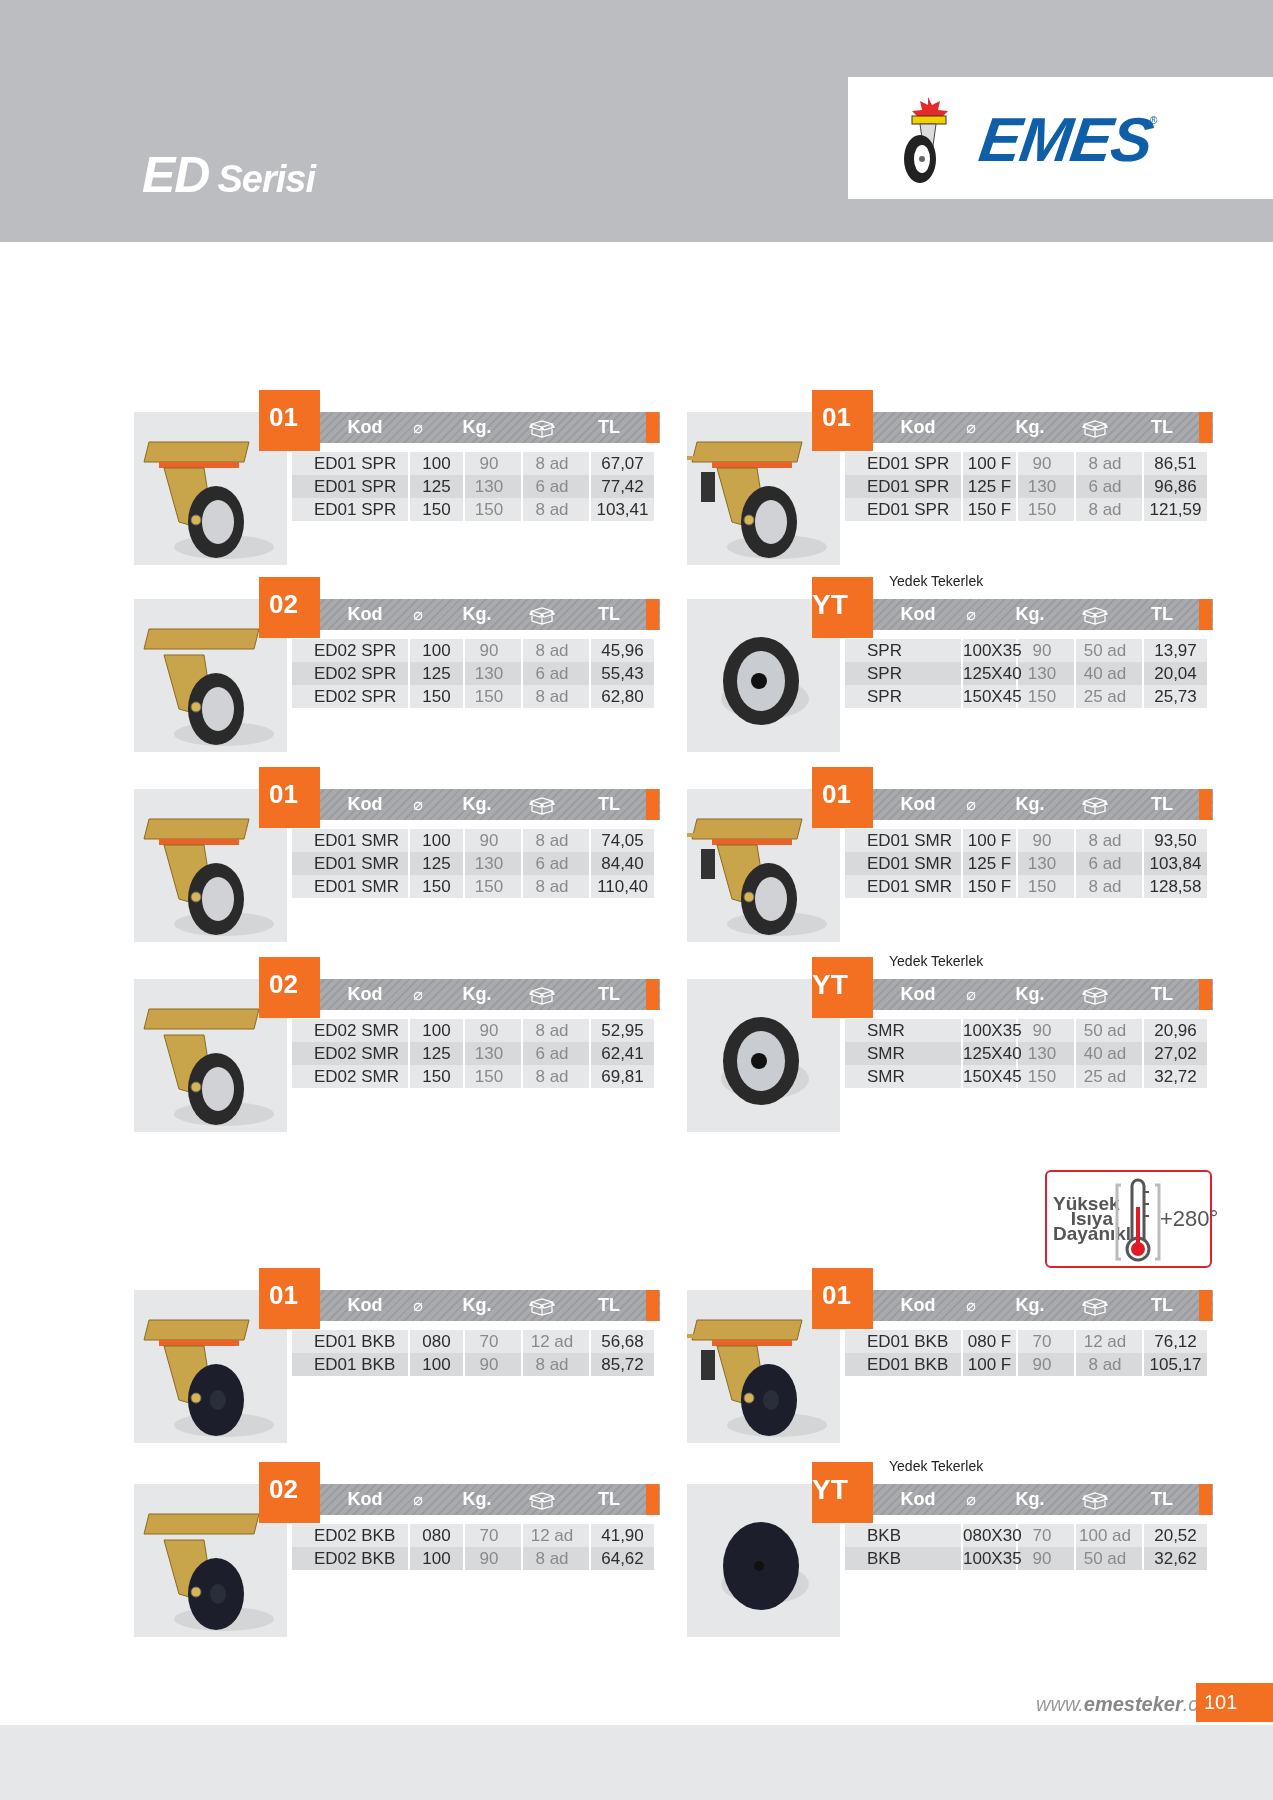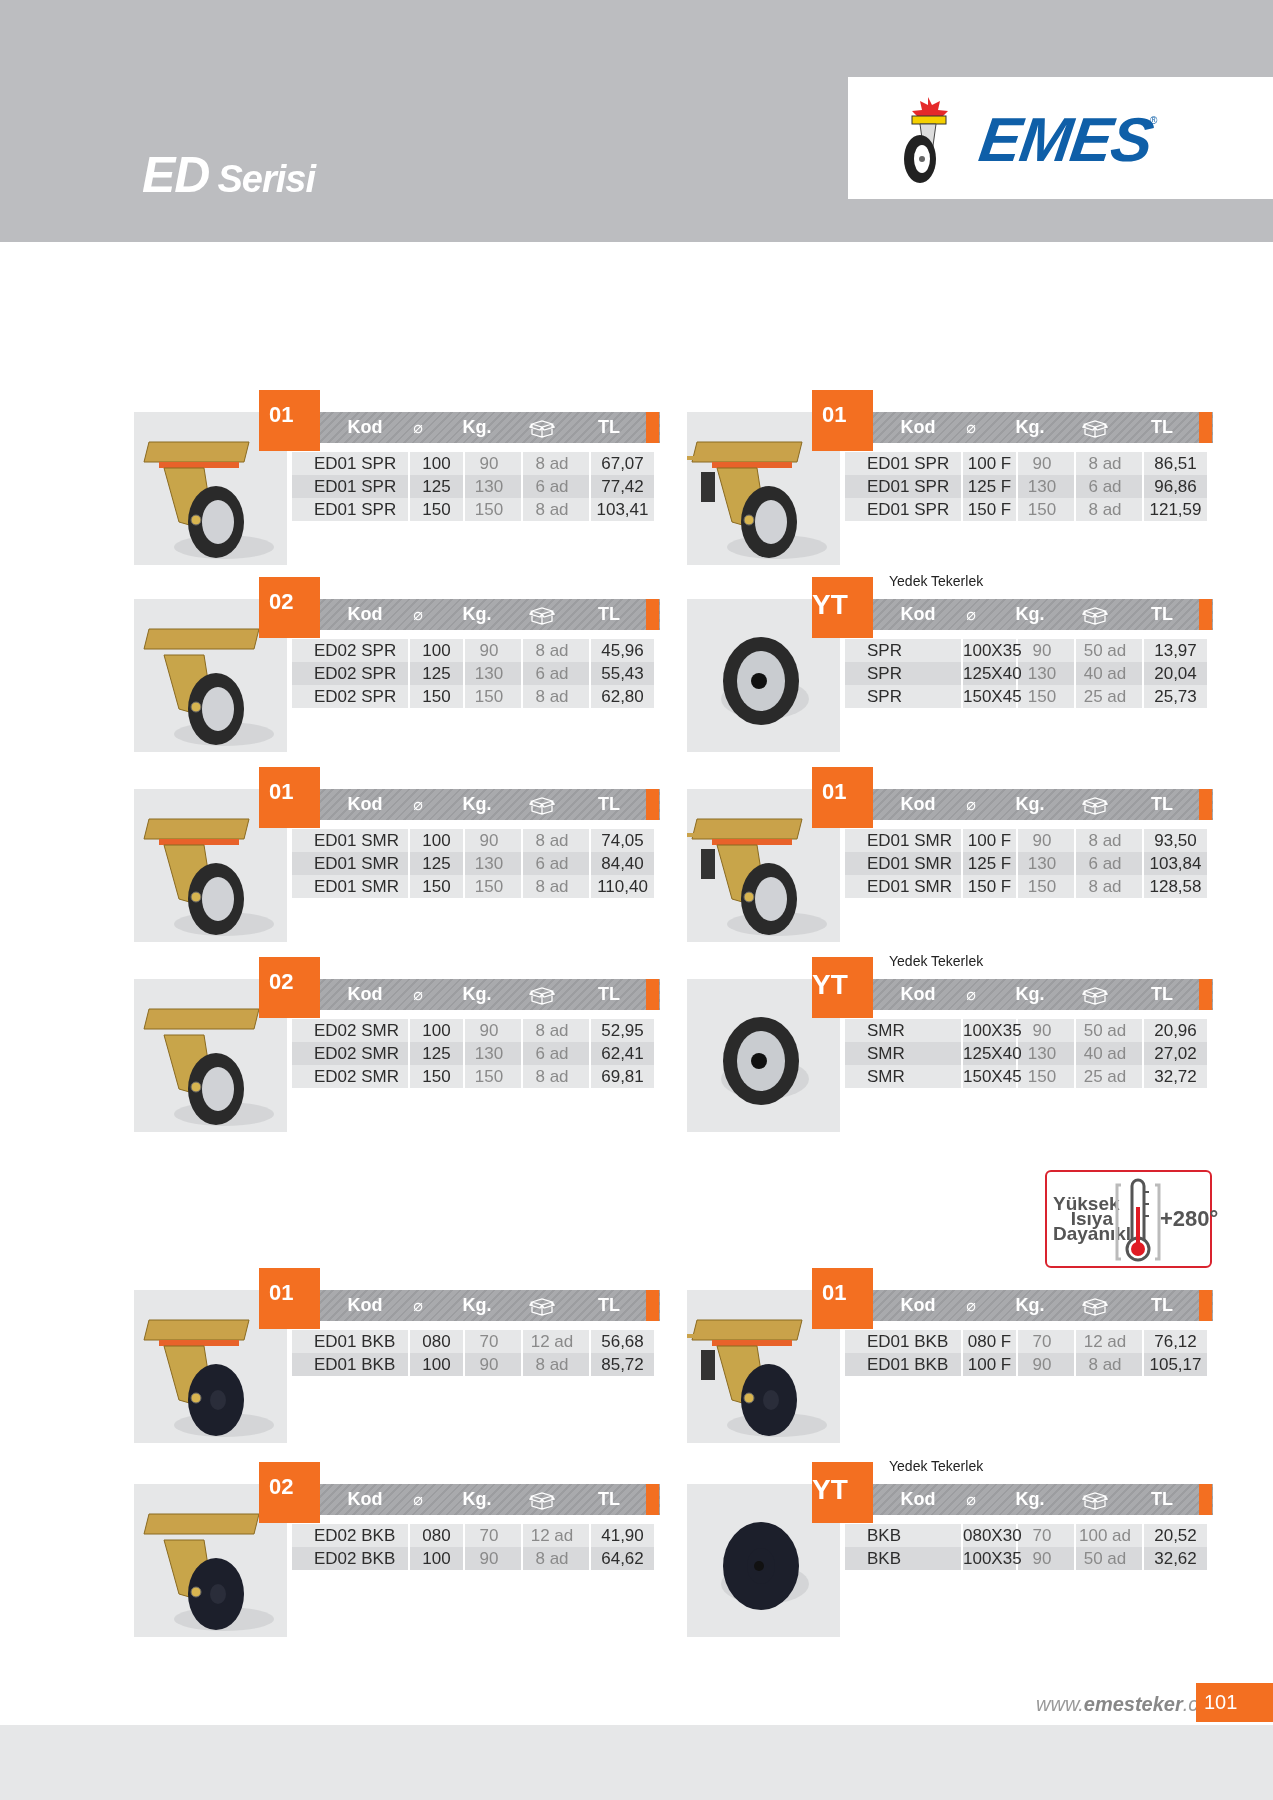--- a/index.html
+++ b/index.html
@@ -10,21 +10,21 @@
   .series-title .big{font-size:50px}
   .series-title .small{font-size:38px;margin-left:8px}
   .logo-box{position:absolute;left:848px;top:77px;width:425px;height:122px;background:#fff}
   .logo-text{position:absolute;left:132px;top:32px;font-size:62px;font-weight:bold;font-style:italic;color:#0f5fa8;letter-spacing:-1px;line-height:1;transform:skewX(-8deg)}
   .logo-reg{position:absolute;left:302px;top:38px;font-size:10px;color:#0f5fa8}
   .logo-icon{position:absolute;left:50px;top:18px;width:60px;height:90px}
 
   .block{position:absolute;width:540px;height:155px}
   .img-panel{position:absolute;left:0;top:22px;width:153px;height:153px;background:#e6e7e8}
   .img-panel svg{position:absolute;left:0;top:0}
-  .badge{position:absolute;left:125px;top:0;width:61px;height:61px;background:#f36f21;color:#fff;font-weight:bold;font-size:22px;line-height:1;padding:14px 0 0 10px;z-index:3}
+  .badge{position:absolute;left:125px;top:0;width:61px;height:61px;background:#f36f21;color:#fff;font-weight:bold;font-size:26px;line-height:1;padding:14px 0 0 10px;z-index:3}
   .badge.yt{font-size:28px;padding-left:0}
   .hdr-bar{position:absolute;left:186px;top:22px;width:340px;height:31px;
     background:repeating-linear-gradient(-45deg,#9c9da0 0 2px,#a9aaad 2px 6px);}
   .hdr-end{position:absolute;left:512px;top:22px;width:13px;height:31px;background:#f36f21;z-index:2}
   .hdr-cell{position:absolute;top:22px;height:31px;line-height:31px;color:#fff;font-weight:bold;font-size:18px;text-align:center}
   .hdr-cell.diam{font-weight:normal;font-size:16px}
   .subtitle{position:absolute;left:202px;top:-4px;font-size:14px;color:#222}
   .rows{position:absolute;left:158px;top:62px;width:362px}
   .row{display:flex;height:23px;line-height:23px;font-size:17px}
   .row:nth-child(odd){background:#e6e7e8}
@@ -32,21 +32,21 @@
   .row span{display:block;border-right:2px solid #fff;color:#2d2d2d}
   .row span:last-child{border-right:none}
   .c-kod{width:118px;padding-left:22px}
   .c-dia{width:55px;text-align:center}
   .c-kg{width:58px;text-align:center;padding-right:8px;color:#8a8a8a !important}
   .c-box{width:68px;text-align:center;padding-right:8px;color:#8a8a8a !important}
   .c-tl{width:63px;text-align:center}
 
   .heat{position:absolute;left:1045px;top:1170px;width:167px;height:98px;border:2px solid #d9232e;border-radius:6px;background:#fff}
   .heat-label{position:absolute;left:6px;top:24px;width:60px;text-align:right;font-size:19px;font-weight:bold;color:#555;line-height:15px}
-  .heat-val{position:absolute;left:113px;top:34px;font-size:22px;font-weight:bold;color:#555}
+  .heat-val{position:absolute;left:113px;top:34px;font-size:22px;font-weight:normal;color:#555}
   .footer-url{position:absolute;left:1036px;top:1693px;font-size:20px;color:#9a9a9a;font-style:italic}
   .footer-url b{color:#888}
   .page-num{position:absolute;left:1196px;top:1683px;width:77px;height:39px;background:#f36f21;color:#fff;font-size:20px;padding:8px 0 0 8px}
   .bottom-band{position:absolute;left:0;top:1725px;width:1273px;height:75px;background:#e6e7e8}
 </style>
 </head>
 <body>
 
 <div class="top-band"></div>
 <div class="series-title">

